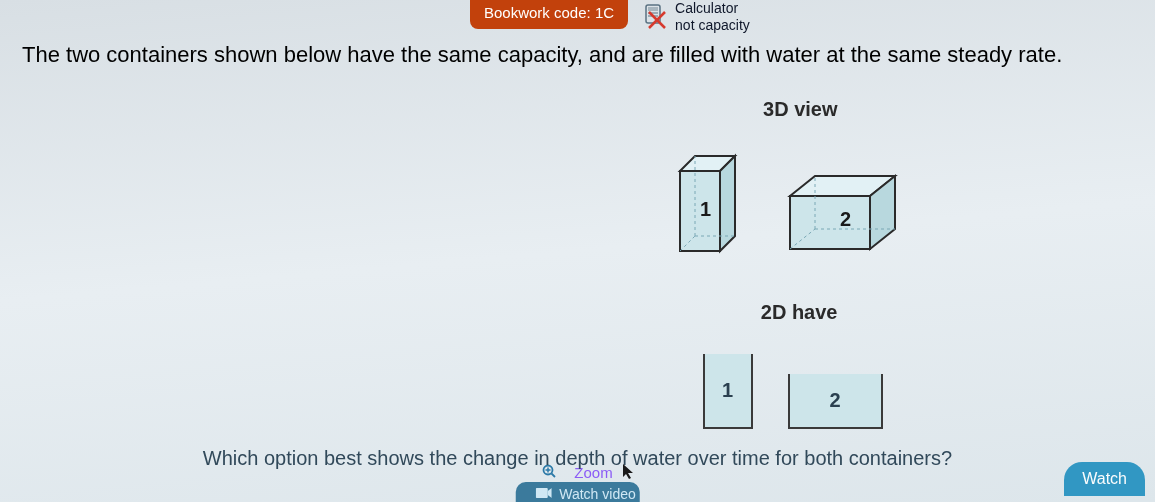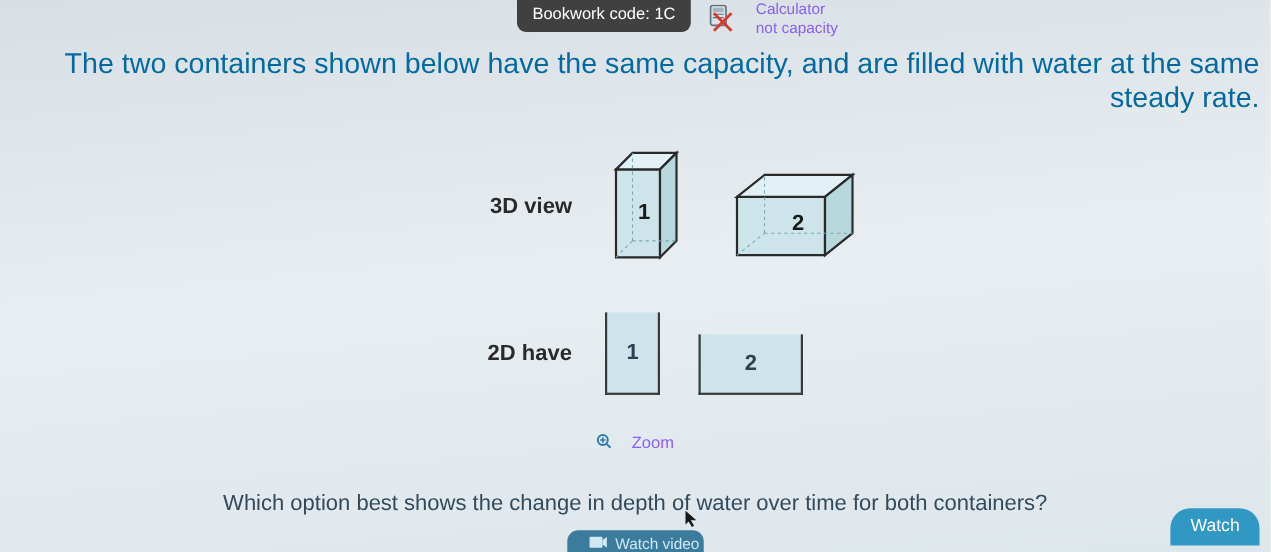--- a/index.html
+++ b/index.html
@@ -13,53 +13,53 @@
       color: #2b4050;
     }
     .header-row {
       display: flex;
       align-items: flex-start;
       gap: 15px;
       padding-top: 0;
       margin-left: 470px;
     }
     .bookwork-badge {
-      background: #404040;
+      background: #c2410c;
       color: #fff;
       padding: 4px 14px 8px 14px;
       border-radius: 0 0 8px 8px;
       font-size: 15px;
     }
     .calc-block {
       display: flex;
       align-items: center;
-      gap: 20px;
-      color: #8b5cf6;
+      gap: 8px;
+      color: #0f172a;
       font-size: 14px;
       line-height: 1.2;
     }
     .calc-icon { position: relative; width: 24px; height: 26px; }
     .calc-icon svg { width: 24px; height: 26px; }
     .question-intro {
-      font-size: 26px;
-      color: #0369a1;
+      font-size: 22px;
+      color: #000000;
       padding: 8px 10px 0 22px;
-      text-align: right;
     }
     .diagram-area {
       margin-top: 30px;
       margin-left: 430px;
       display: flex;
       flex-direction: column;
       gap: 40px;
     }
     .view-row {
       display: flex;
       align-items: center;
       gap: 30px;
+      flex-direction: column;
     }
     .view-label {
       font-size: 20px;
       font-weight: bold;
       color: #2a2a2a;
       width: 90px;
       text-align: right;
     }
     .shapes { display: flex; align-items: flex-end; gap: 35px; }
     .shape-svg { display: block; }

